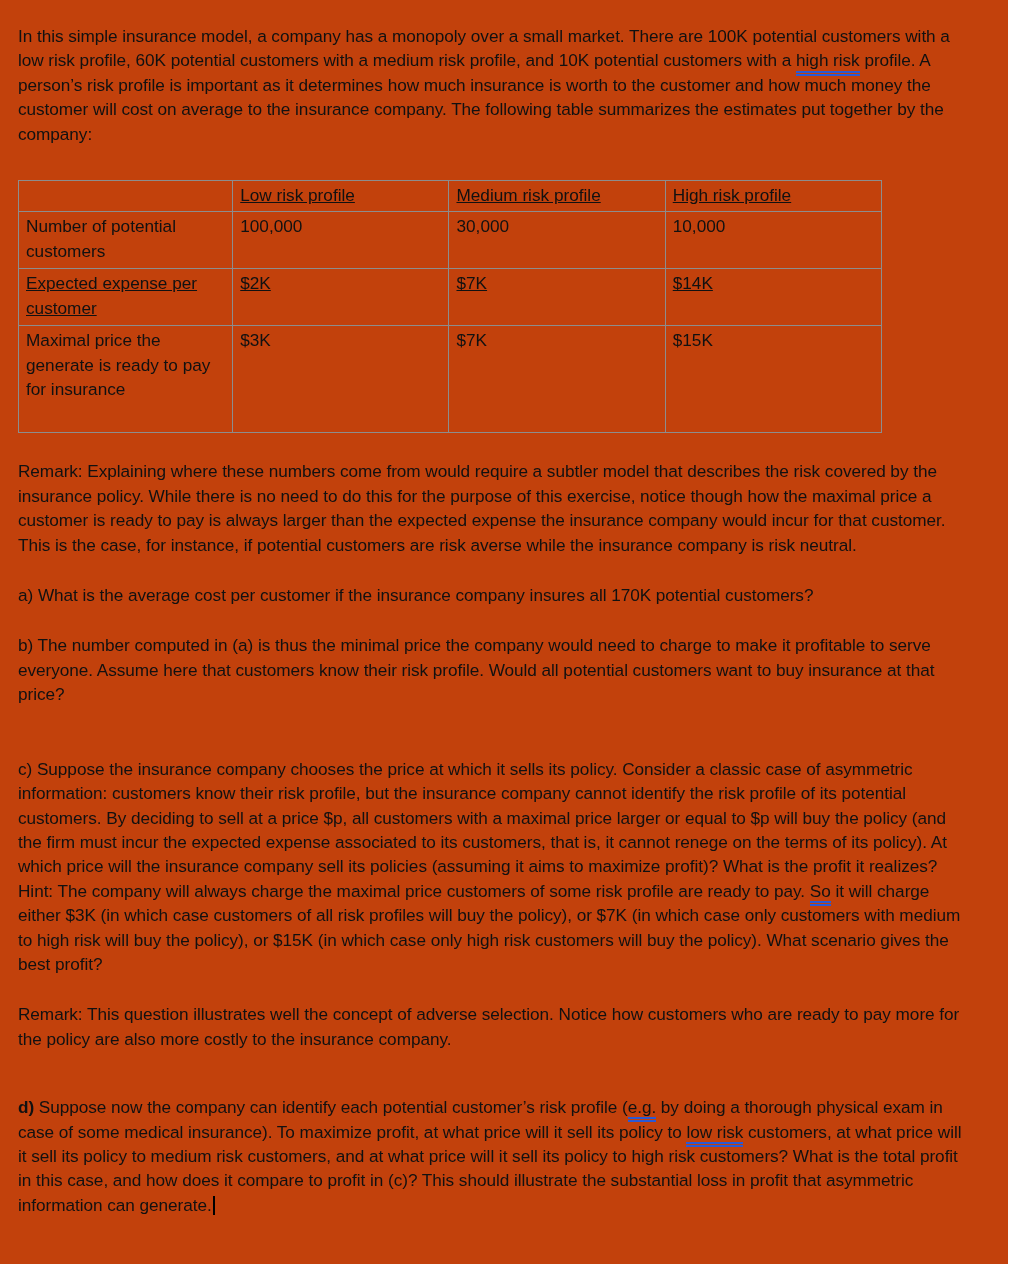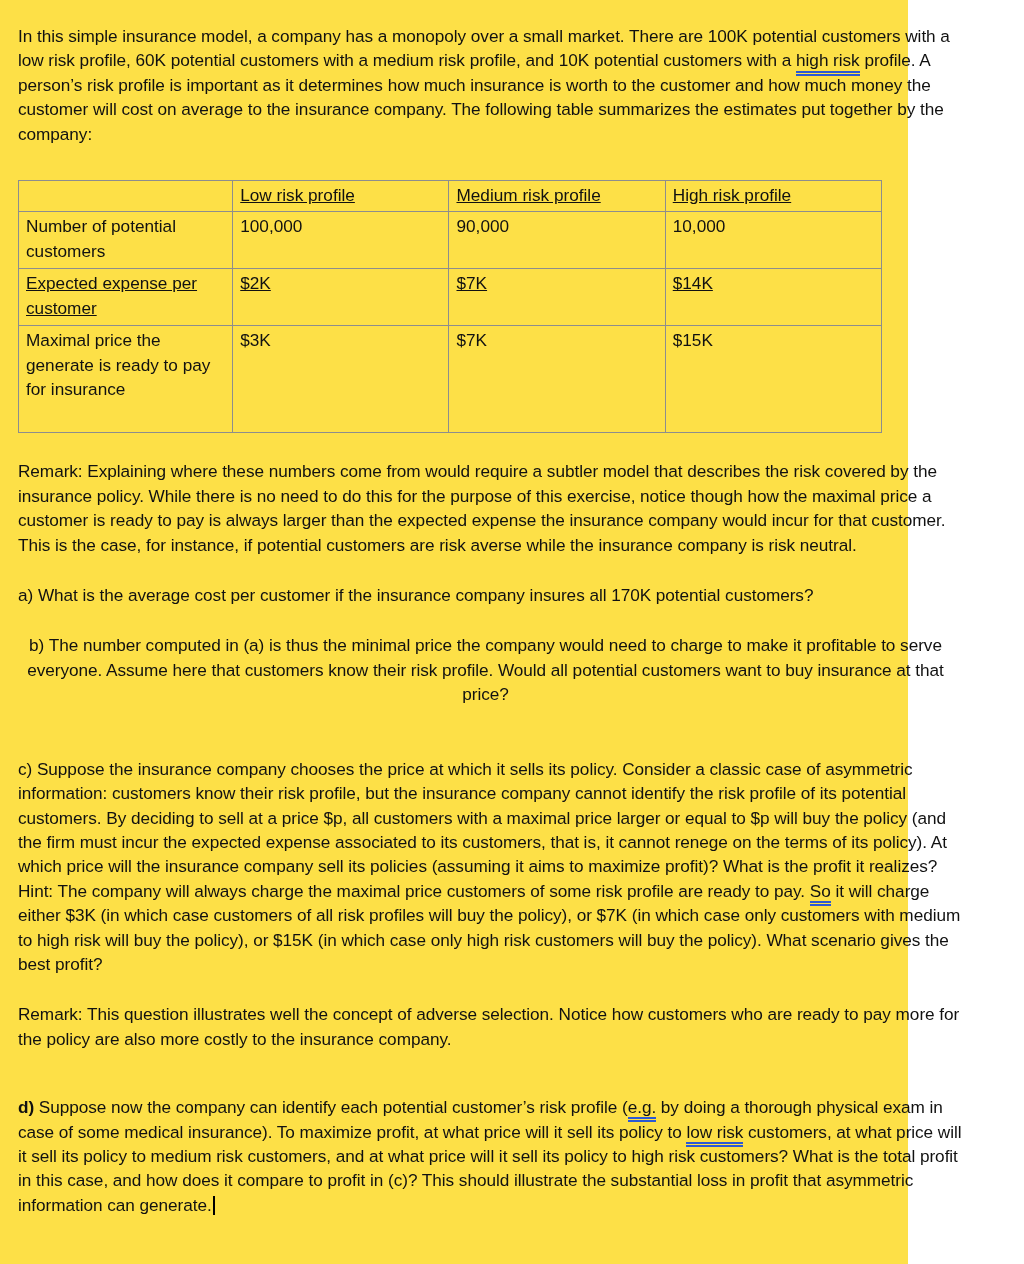--- a/index.html
+++ b/index.html
@@ -9,25 +9,25 @@
   }
   body {
     width: 1024px;
     height: 1264px;
     font-family: "Liberation Sans", sans-serif;
     color: #000000;
     -webkit-font-smoothing: antialiased;
   }
   .page {
     position: relative;
-    width: 908px;
+    width: 1008px;
     height: 1264px;
     box-sizing: border-box;
     padding: 24px 16px 0 18px;
-    background: #fde047;
+    background: #c2410c;
   }
   p.para {
     margin: 0;
     font-size: 17.2px;
     line-height: 24.4px;
     letter-spacing: -0.05px;
     text-align: left;
     color: #111111;
   }
   .intro {
@@ -117,21 +117,21 @@
     <tbody>
       <tr class="row-head">
         <td class="hdr-blank"></td>
         <td>Low risk profile</td>
         <td>Medium risk profile</td>
         <td>High risk profile</td>
       </tr>
       <tr class="row-num">
         <td>Number of potential customers</td>
         <td>100,000</td>
-        <td>90,000</td>
+        <td>30,000</td>
         <td>10,000</td>
       </tr>
       <tr class="row-exp">
         <td>Expected expense per customer</td>
         <td>$2K</td>
         <td>$7K</td>
         <td>$14K</td>
       </tr>
       <tr class="row-max">
         <td>Maximal price the generate is ready to pay for insurance</td>
@@ -146,21 +146,21 @@
 
   <p class="para" style="width:945px;">Remark: Explaining where these numbers come from would require a subtler model that describes the risk covered by the insurance policy. While there is no need to do this for the purpose of this exercise, notice though how the maximal price a customer is ready to pay is always larger than the expected expense the insurance company would incur for that customer. This is the case, for instance, if potential customers are risk averse while the insurance company is risk neutral.</p>
 
 
   <div class="spacer-26"></div>
 
   <p class="para" style="width:840px;">a) What is the average cost per customer if the insurance company insures all 170K potential customers?</p>
 
   <div class="spacer-26"></div>
 
-  <p class="para" style="width:935px;text-align:center;">b) The number computed in (a) is thus the minimal price the company would need to charge to make it profitable to serve everyone. Assume here that customers know their risk profile. Would all potential customers want to buy insurance at that price?</p>
+  <p class="para" style="width:935px;">b) The number computed in (a) is thus the minimal price the company would need to charge to make it profitable to serve everyone. Assume here that customers know their risk profile. Would all potential customers want to buy insurance at that price?</p>
 
   <div class="spacer-34"></div>
   <div class="spacer-16"></div>
 
   <p class="para" style="width:945px;">c) Suppose the insurance company chooses the price at which it sells its policy. Consider a classic case of asymmetric information: customers know their risk profile, but the insurance company cannot identify the risk profile of its potential customers. By deciding to sell at a price $p, all customers with a maximal price larger or equal to $p will buy the policy (and the firm must incur the expected expense associated to its customers, that is, it cannot renege on the terms of its policy). At which price will the insurance company sell its policies (assuming it aims to maximize profit)? What is the profit it realizes?</p>
 
   <p class="para" style="width:952px;"><span>Hint: The company will always charge the maximal price customers of some risk profile are ready to pay. </span><span class="grammar">So</span><span> it will charge either $3K (in which case customers of all risk profiles will buy the policy), or $7K (in which case only customers with medium to high risk will buy the policy), or $15K (in which case only high risk customers will buy the policy). What scenario gives the best profit?</span></p>
 
   <div class="spacer-26"></div>
 

